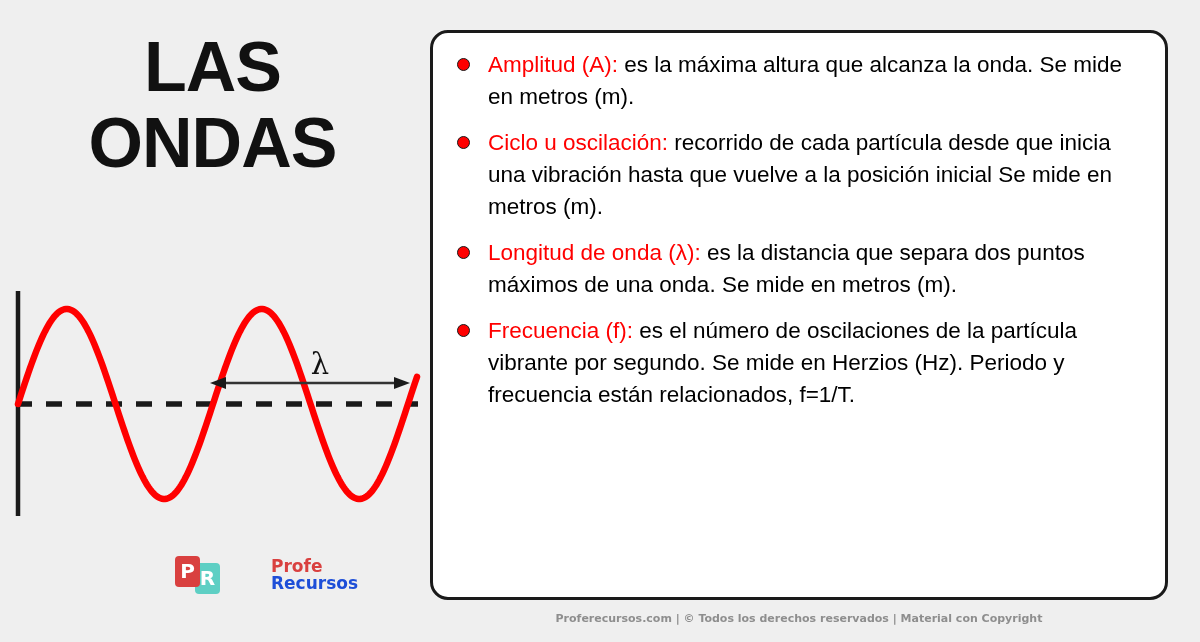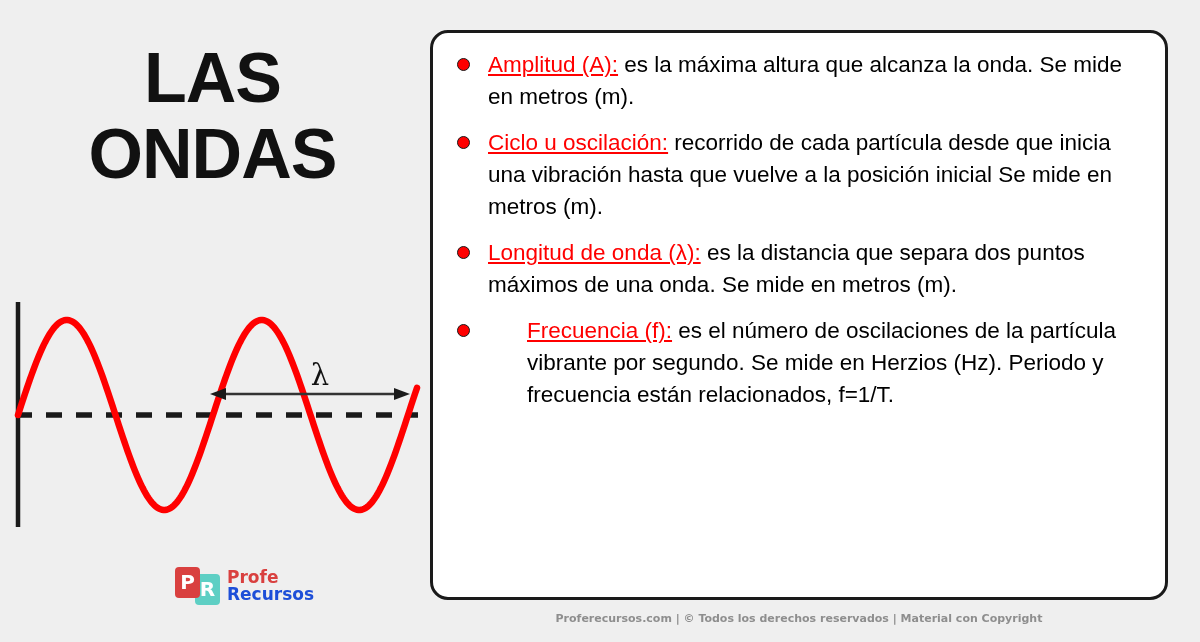--- a/index.html
+++ b/index.html
@@ -12,21 +12,21 @@
     background: #efefef;
     font-family: "Liberation Sans", sans-serif;
     overflow: hidden;
     position: relative;
   }
 
   
   #left-column {
     position: absolute;
     left: 0;
-    top: 12px;
+    top: 1px;
     width: 425px;
     height: 504px;
   }
 
   #page-title {
     position: absolute;
     left: 0;
     top: 28px;
     width: 425px;
     text-align: center;
@@ -87,20 +87,21 @@
     margin-left: -5px;
     margin-top: 7px;
   }
   .logo-words {
     display: flex;
     flex-direction: column;
     line-height: 17px;
     font-weight: bold;
     font-size: 17px;
     font-family: "DejaVu Sans", sans-serif;
+    margin-left: 44px;
   }
   .logo-profe { color: #d9403f; }
   .logo-recursos { color: #1d4ed8; }
 
   
   #definitions-panel {
     position: absolute;
     left: 430px;
     top: 30px;
     width: 738px;
@@ -117,42 +118,40 @@
     margin: 0;
     padding: 0;
   }
   .definition-item {
     display: flex;
     align-items: flex-start;
     margin-bottom: 14px;
   }
   .definition-item:last-child {
     margin-bottom: 5px;
-    gap: 39px;
   }
   .bullet-icon {
     flex: 0 0 auto;
     width: 13px;
     height: 13px;
     border-radius: 50%;
     background: #ff0000;
     border: 1.5px solid #1a1a1a;
     box-sizing: border-box;
     margin: 9px 18px 0 10px;
   }
   .definition-text {
     flex: 1 1 auto;
     color: #000000;
     font-size: 22.5px;
     line-height: 32px;
     font-family: "Liberation Sans", sans-serif;
   }
   .definition-term {
     color: #ff0000;
-    text-decoration: underline;
     text-underline-offset: 2px;
   }
 
   
   #footer {
     position: absolute;
     left: 430px;
     top: 612px;
     width: 738px;
     text-align: center;

